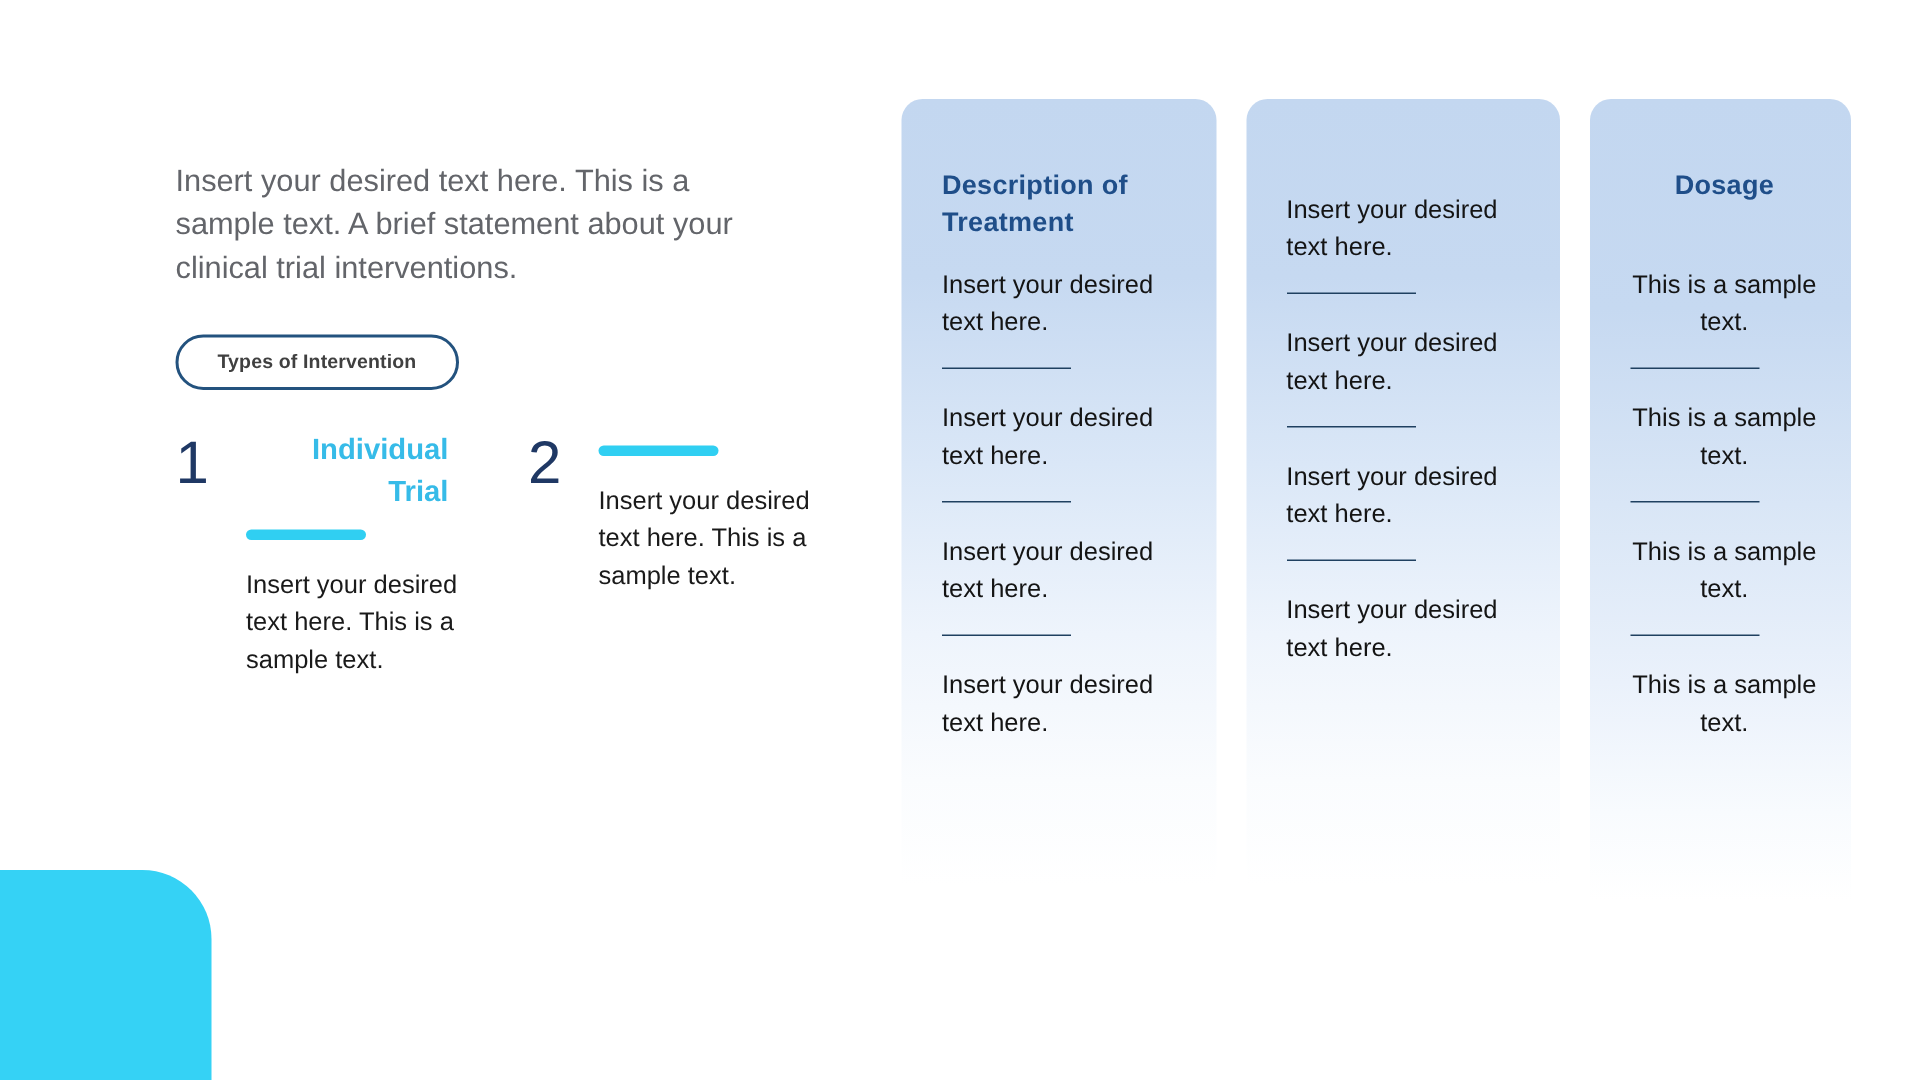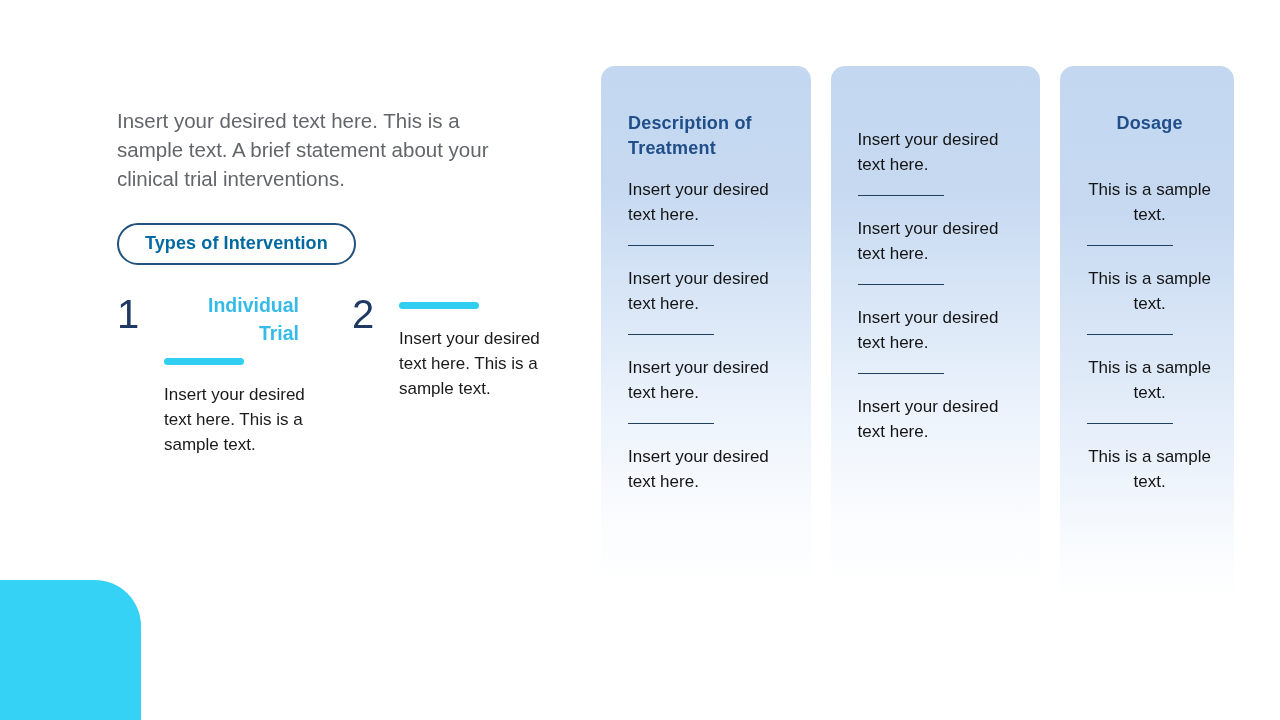--- a/index.html
+++ b/index.html
@@ -62,22 +62,22 @@
     width: 405px;
     font-weight: normal;
   }
 
   .pill {
     margin-top: 30px;
     display: inline-block;
     border: 2.5px solid #23527e;
     border-radius: 30px;
     padding: 9px 26px 11px 26px;
-    color: #0369a1;
-    font-size: 18px;
+    color: #404040;
+    font-size: 13px;
     font-weight: bold;
     line-height: 1;
     letter-spacing: 0.1px;
   }
 
   .types-row {
     margin-top: 26px;
     display: flex;
     gap: 0px;
   }

